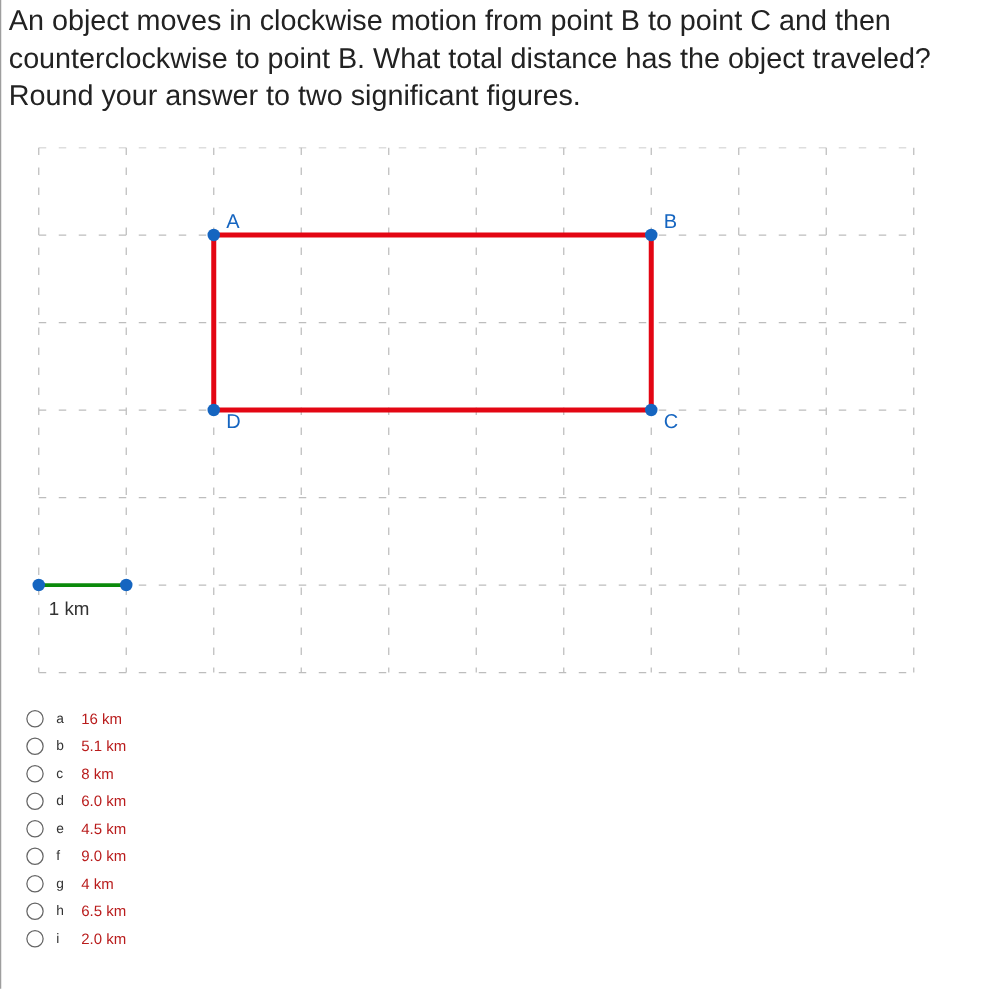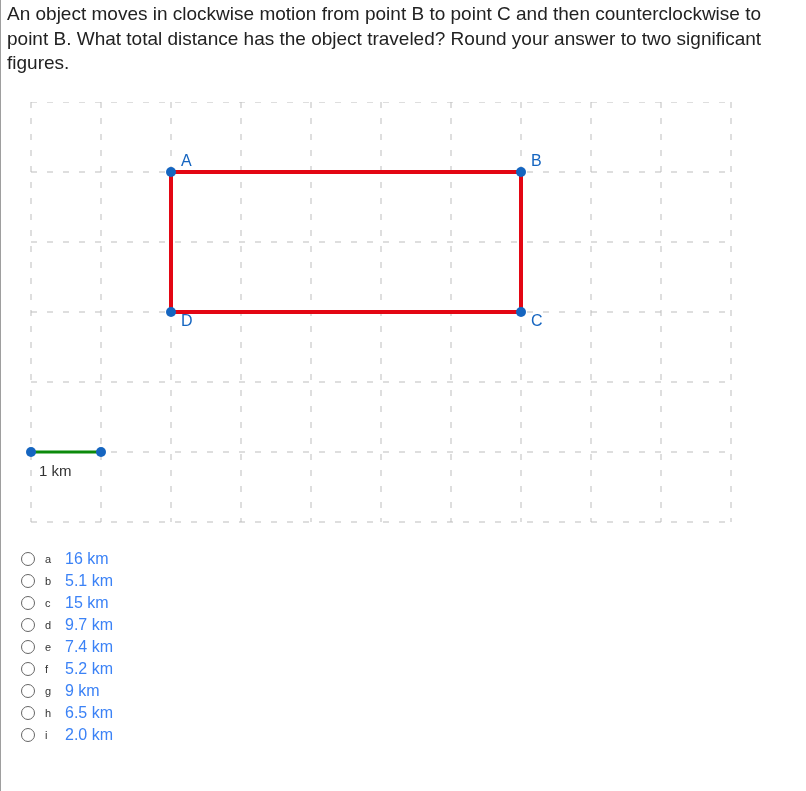--- a/index.html
+++ b/index.html
@@ -11,21 +11,21 @@
   }
   .wrap {
     width: 806px;
     height: 791px;
     position: relative;
     box-sizing: border-box;
     border-left: 1px solid #9e9e9e;
     overflow: hidden;
   }
   .question {
-    font-size: 19px;
+    font-size: 23px;
     line-height: 1.3;
     padding: 2px 6px 6px 6px;
     color: #222;
   }
   .diagram {
     position: relative;
     width: 760px;
     height: 440px;
     margin-left: 10px;
     margin-top: 20px;
@@ -51,22 +51,22 @@
     flex: 0 0 auto;
     margin-right: 10px;
     box-sizing: border-box;
   }
   .opt-letter {
     font-size: 11px;
     color: #333;
     width: 20px;
   }
   .opt-val {
-    font-size: 16px;
-    color: #3b82f6;
+    font-size: 12px;
+    color: #b91c1c;
   }
   .pt-label {
     font-family: Arial, sans-serif;
     font-size: 16px;
     fill: #1565c0;
   }
   .scale-label {
     font-family: Arial, sans-serif;
     font-size: 15px;
     fill: #333;
@@ -122,41 +122,41 @@
         <span class="opt-val">16 km</span>
       </div>
       <div class="opt">
         <span class="radio"></span>
         <span class="opt-letter">b</span>
         <span class="opt-val">5.1 km</span>
       </div>
       <div class="opt">
         <span class="radio"></span>
         <span class="opt-letter">c</span>
-        <span class="opt-val">15 km</span>
+        <span class="opt-val">8 km</span>
       </div>
       <div class="opt">
         <span class="radio"></span>
         <span class="opt-letter">d</span>
-        <span class="opt-val">9.7 km</span>
+        <span class="opt-val">6.0 km</span>
       </div>
       <div class="opt">
         <span class="radio"></span>
         <span class="opt-letter">e</span>
-        <span class="opt-val">7.4 km</span>
+        <span class="opt-val">4.5 km</span>
       </div>
       <div class="opt">
         <span class="radio"></span>
         <span class="opt-letter">f</span>
-        <span class="opt-val">5.2 km</span>
+        <span class="opt-val">9.0 km</span>
       </div>
       <div class="opt">
         <span class="radio"></span>
         <span class="opt-letter">g</span>
-        <span class="opt-val">9 km</span>
+        <span class="opt-val">4 km</span>
       </div>
       <div class="opt">
         <span class="radio"></span>
         <span class="opt-letter">h</span>
         <span class="opt-val">6.5 km</span>
       </div>
       <div class="opt">
         <span class="radio"></span>
         <span class="opt-letter">i</span>
         <span class="opt-val">2.0 km</span>

